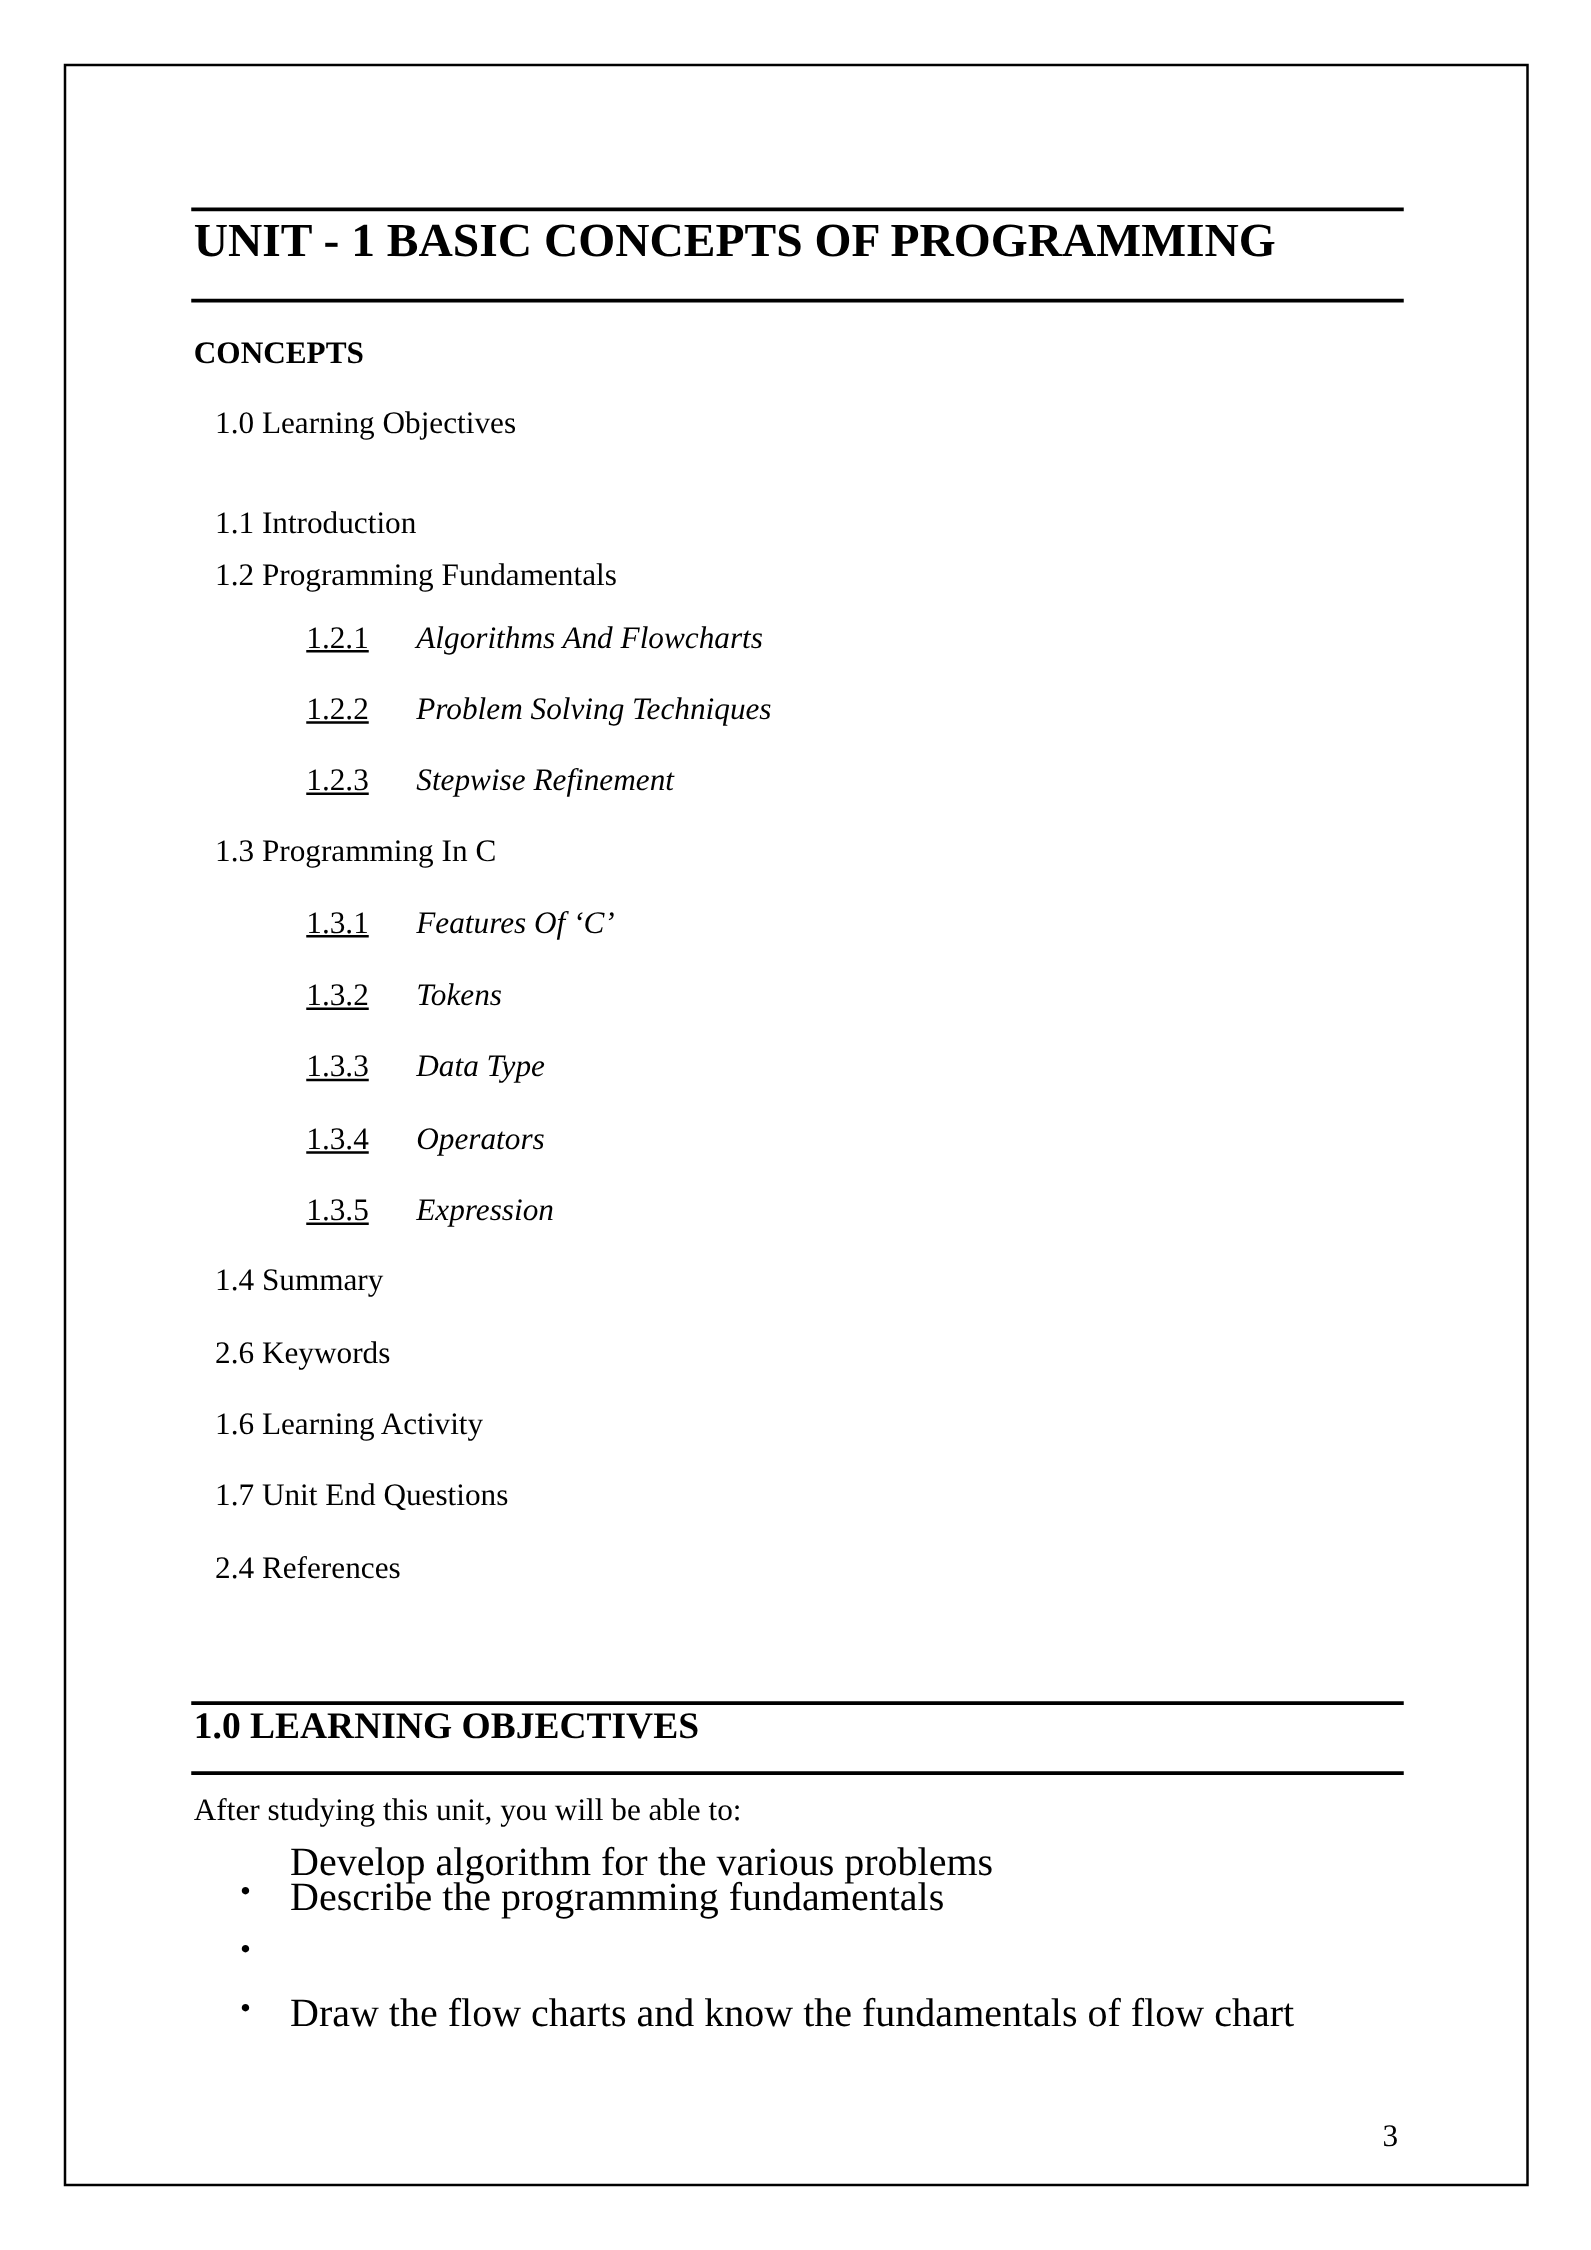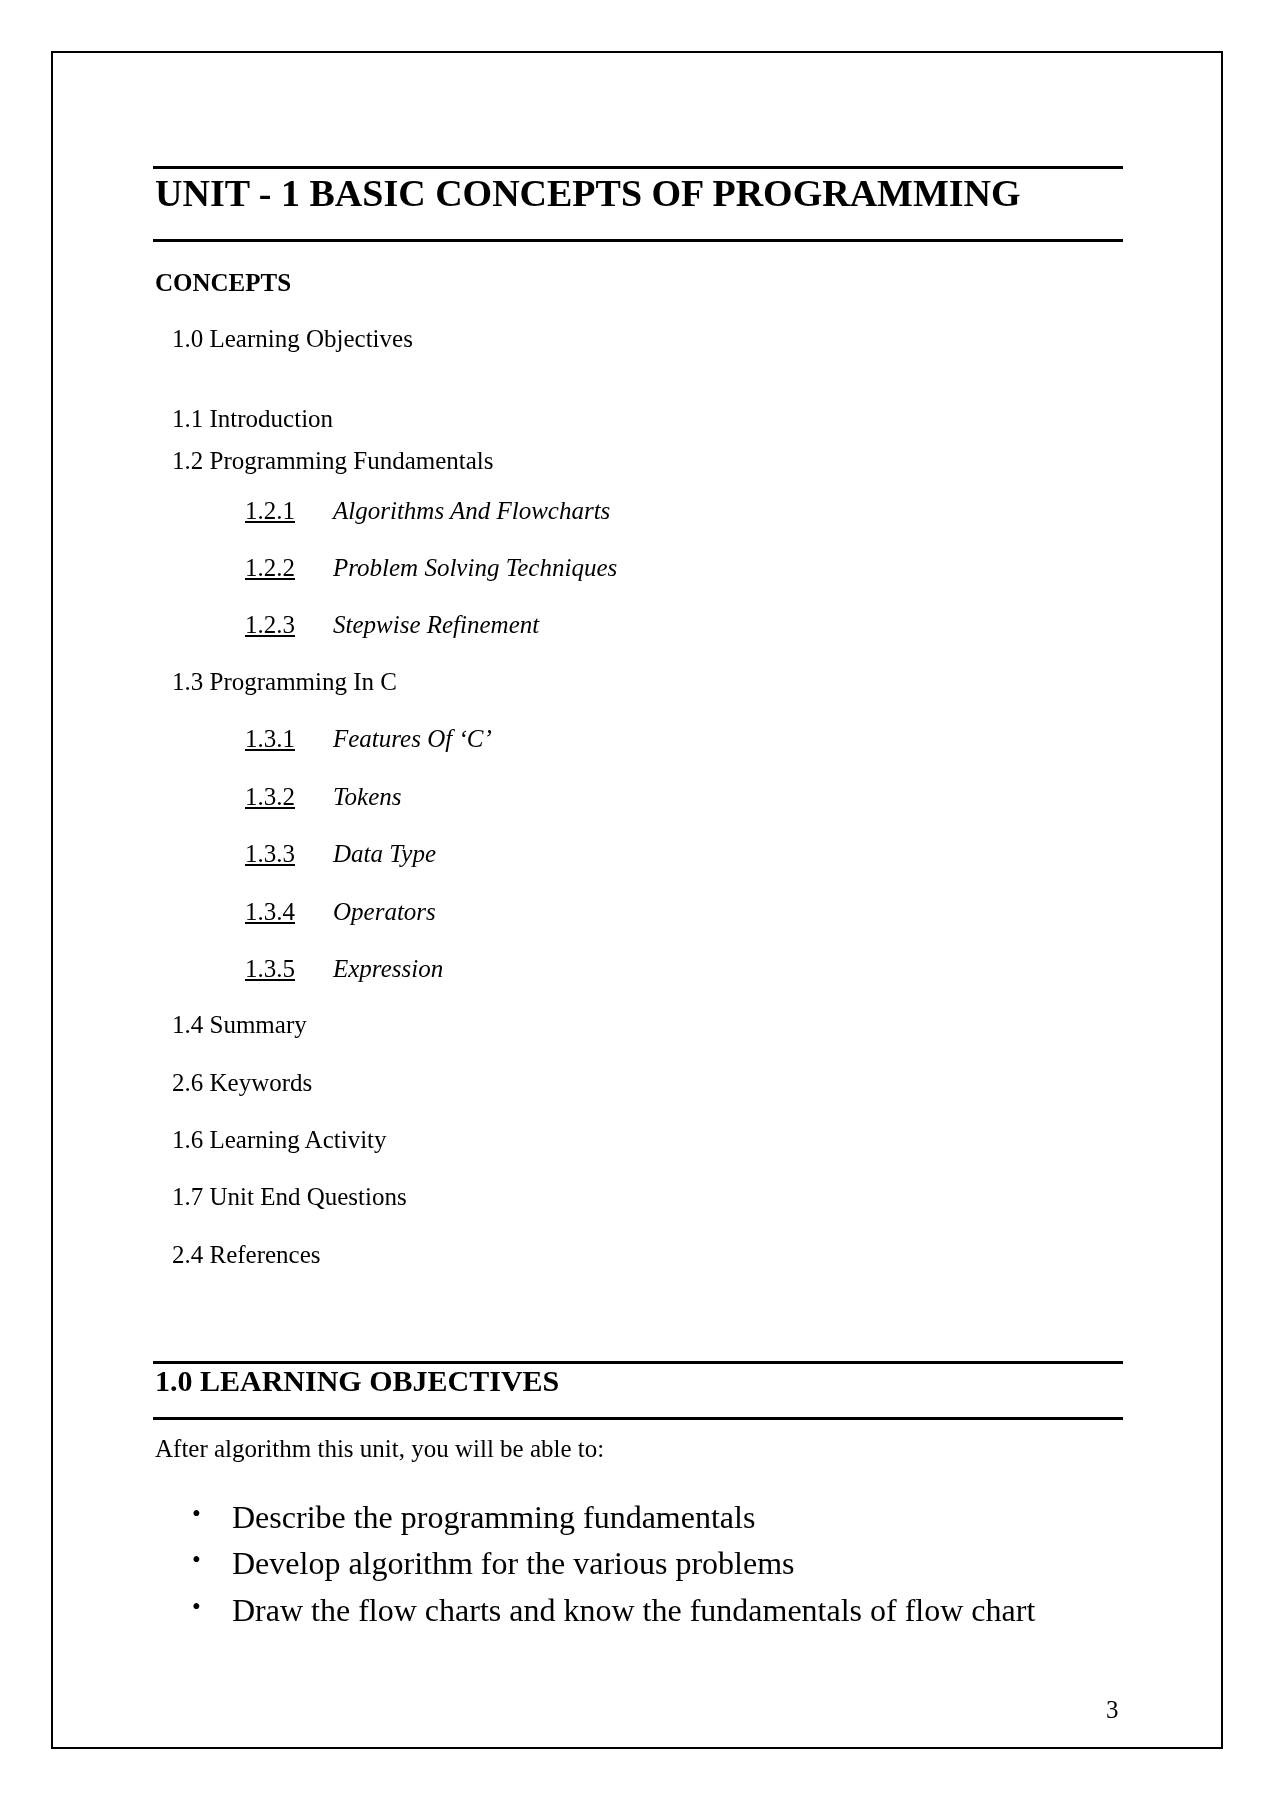--- a/index.html
+++ b/index.html
@@ -77,24 +77,24 @@
   <div class="abs toc-item" style="top:1070px">2.6 Keywords</div>
   <div class="abs toc-item" style="top:1127px">1.6 Learning Activity</div>
   <div class="abs toc-item" style="top:1184px">1.7 Unit End Questions</div>
   <div class="abs toc-item" style="top:1242px">2.4 References</div>
 </div>
 
 <div class="rule" style="top:1361px;height:2.5px;"></div>
 <div class="abs section-heading">1.0 LEARNING OBJECTIVES</div>
 <div class="rule" style="top:1417px;height:2.5px;"></div>
 
-<div class="abs intro">After algorithm this unit, you will be able to:</div>
+<div class="abs intro">After studying this unit, you will be able to:</div>
 
 <div>
   <span class="bullet" style="top:1501px">•</span>
   <span class="bullet-text" style="top:1501px">Describe the programming fundamentals</span>
   <span class="bullet" style="top:1547px">•</span>
-  <span class="bullet-text" style="top:1547px">Develop algorithm for the various problems</span>
+  <span class="bullet-text" style="top:1473px">Develop algorithm for the various problems</span>
   <span class="bullet" style="top:1594px">•</span>
   <span class="bullet-text" style="top:1594px">Draw the flow charts and know the fundamentals of flow chart</span>
 </div>
 
 <div class="abs page-number">3</div>
 
 </body></html>

